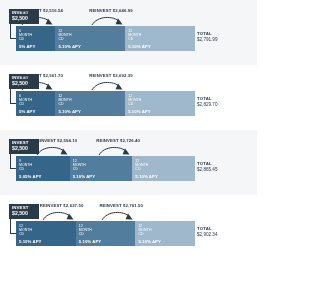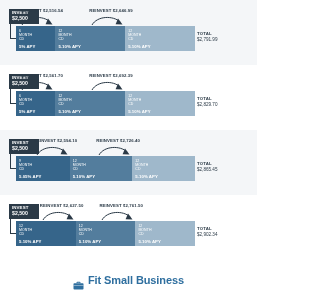--- a/index.html
+++ b/index.html
@@ -306,23 +306,13 @@
             <path d="M1 10 C6 1, 22 0, 29.5 7.2" stroke="#2b3a47" stroke-width="1" fill="none"></path>
             <path d="M27 3.6 L31.5 9.6 L24.6 9.2 Z" fill="#2b3a47"></path>
           </svg></div>
         <div class="total">
           <span class="t-lbl">TOTAL</span>
           <span class="t-amt">$2,902.34</span>
         </div>
       </div>
     </div>
 
-  <div class="footer">
-    <span class="logo-icon">
-      <svg viewBox="0 0 22 18" width="11" height="9" xmlns="http://www.w3.org/2000/svg">
-        <path d="M7 3.2c0-1 .8-1.8 1.8-1.8h4.4c1 0 1.8.8 1.8 1.8v1.3h-1.9V3.4H8.9v1.1H7V3.2z" fill="#2f6f9f"></path>
-        <rect x="1" y="4.6" width="20" height="12.4" rx="1.6" fill="#2f6f9f"></rect>
-        <rect x="1" y="8.4" width="20" height="1.5" fill="#ffffff" opacity="0.55"></rect>
-      </svg>
-    </span>
-    <span class="logo-text">Fit Small Business</span>
-  </div>
 </div>
 
 </body></html>

